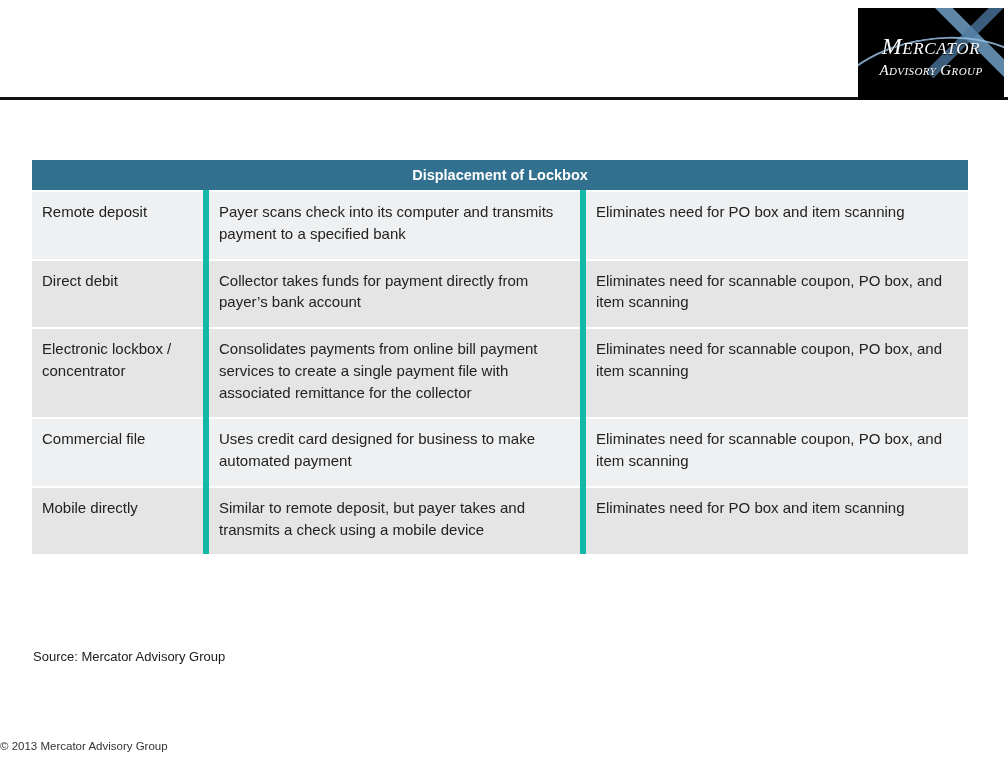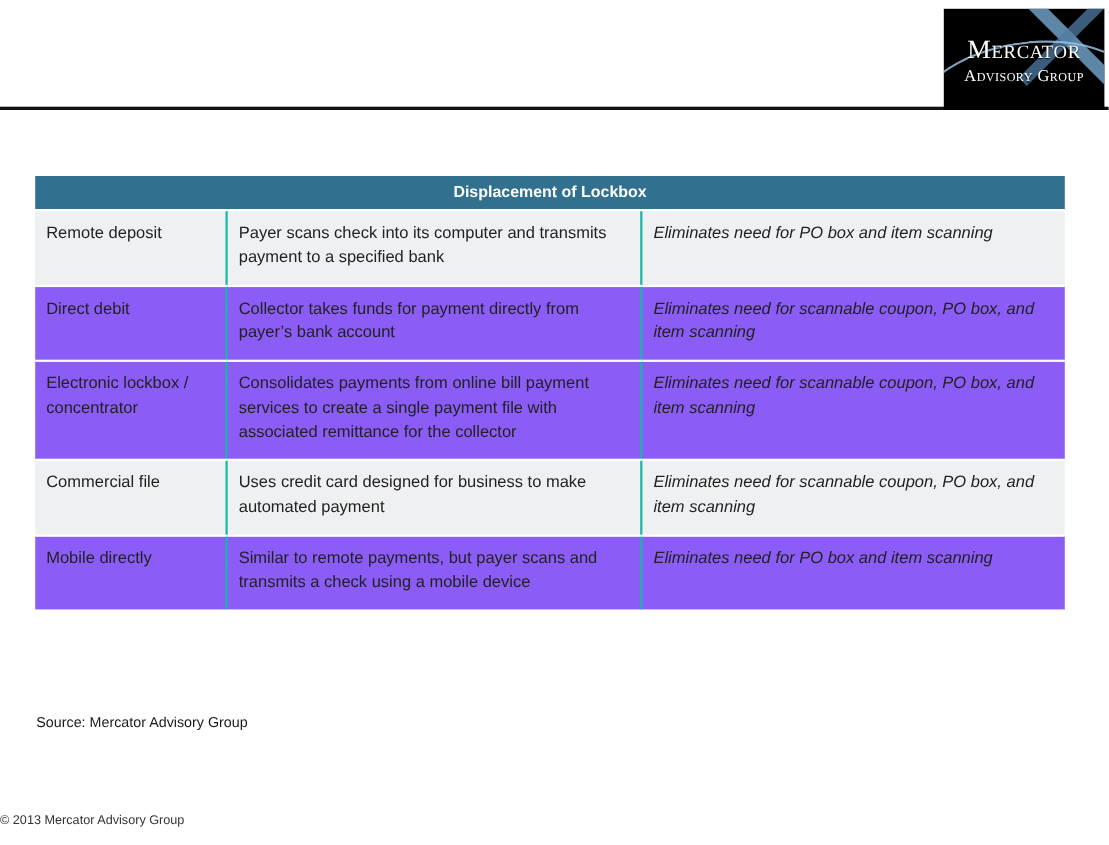--- a/index.html
+++ b/index.html
@@ -73,20 +73,21 @@
   }
   .brand-logo .logo-text {
     position: absolute;
     left: 0;
     right: 0;
     top: 26px;
     text-align: center;
     font-family: "Liberation Serif", serif;
     color: #ffffff;
     z-index: 5;
+    font-style: italic;
   }
   .brand-logo .logo-name {
     display: block;
     font-size: 24px;
     font-variant: small-caps;
     letter-spacing: 0.6px;
     line-height: 1.05;
     text-shadow: 0 1px 1px rgba(0,0,0,0.9);
   }
   .brand-logo .logo-sub {
@@ -134,32 +135,32 @@
     vertical-align: middle;
     height: 52px;
     padding: 4px 8px;
     border-right: 2px solid #ffffff;
     border-bottom: 2px solid #ffffff;
     line-height: 1.25;
   }
   .th-col:last-child { border-right: none; }
 
   tbody tr.row-light td { background: #eef0f2; }
-  tbody tr.row-dark  td { background: #8b5cf6; }
+  tbody tr.row-dark  td { background: #e5e5e5; }
 
   tbody td {
     font-size: 15px;
     line-height: 1.45;
     color: #222222;
     vertical-align: top;
     padding: 9px 10px 14px 10px;
-    border-right: 2px solid #14b8a6;
+    border-right: 6px solid #14b8a6;
     border-bottom: 2px solid #ffffff;
   }
-  tbody td:last-child { border-right: none; font-style: italic; }
+  tbody td:last-child { border-right: none; }
   tbody tr:last-child td { border-bottom: none; }
 
   
   .source-note {
     position: absolute;
     left: 33px;
     top: 649px;
     font-size: 13px;
     color: #1a1a1a;
   }
@@ -220,21 +221,21 @@
         <td>Consolidates payments from online bill payment services to create a single payment file with associated remittance for the collector</td>
         <td>Eliminates need for scannable coupon, PO box, and item scanning</td>
       </tr>
       <tr class="row-light">
         <td>Commercial file</td>
         <td>Uses credit card designed for business to make automated payment</td>
         <td>Eliminates need for scannable coupon, PO box, and item scanning</td>
       </tr>
       <tr class="row-dark">
         <td>Mobile directly</td>
-        <td>Similar to remote payments, but payer scans and transmits a check using a mobile device</td>
+        <td>Similar to remote deposit, but payer takes and transmits a check using a mobile device</td>
         <td>Eliminates need for PO box and item scanning</td>
       </tr>
     </tbody>
   </table>
 </div>
 
 <div class="source-note">Source: Mercator Advisory Group</div>
 <div class="copyright-note">© 2013 Mercator Advisory Group</div>
 
 </body></html>

